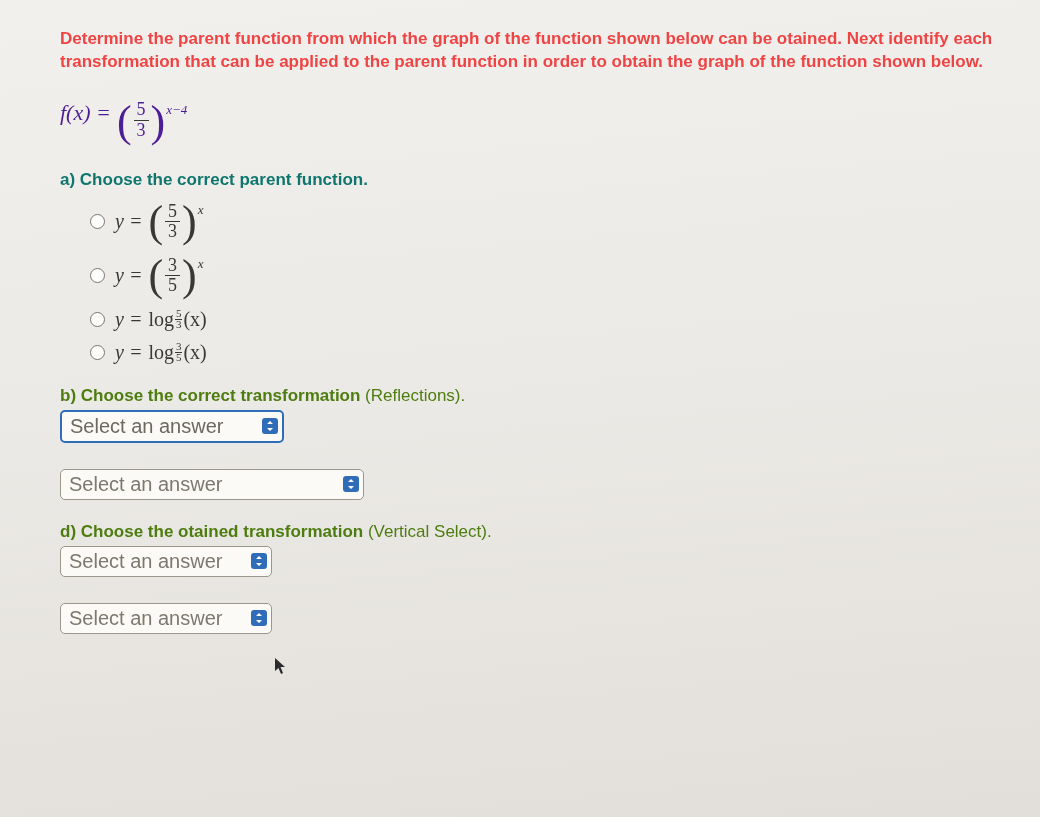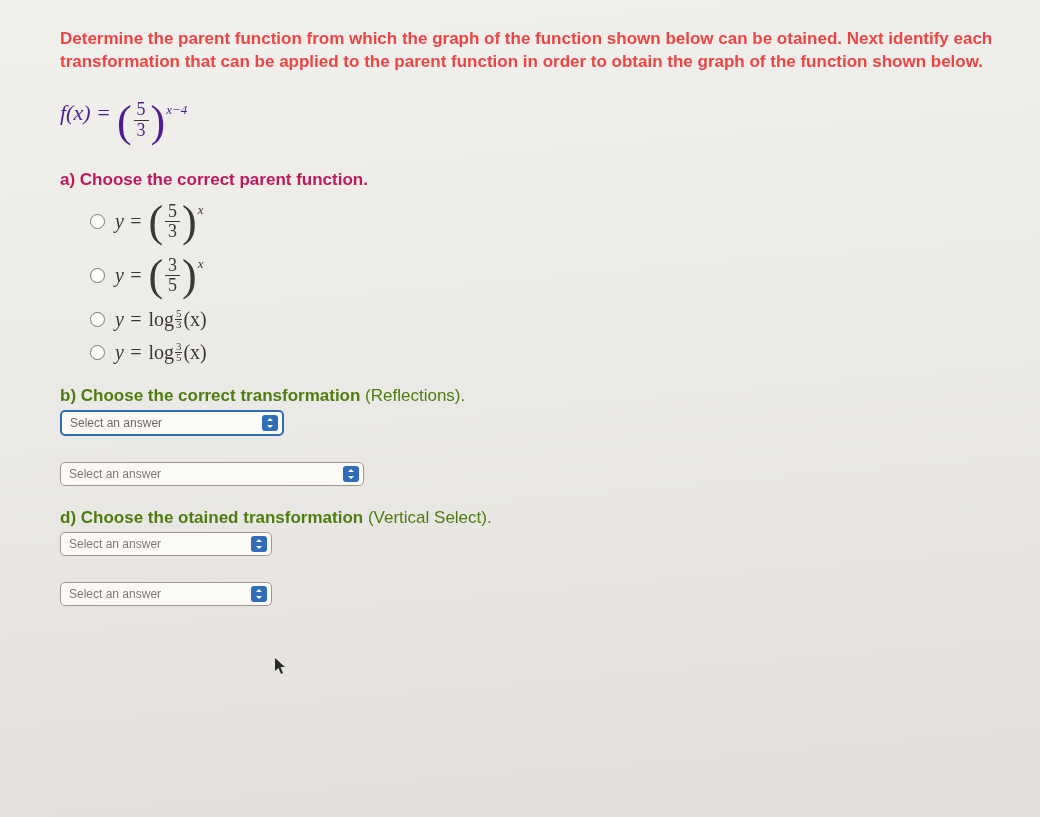--- a/index.html
+++ b/index.html
@@ -50,21 +50,21 @@
   .frac .num { border-bottom: 1.5px solid #3a3834; padding: 0 3px; }
   .frac .den { padding: 0 3px; }
   .exp {
     font-size: 13px;
     align-self: flex-start;
     margin-top: 2px;
     margin-left: 1px;
   }
   .part-label {
     font-size: 17px;
-    color: #be185d;
+    color: #0f766e;
     margin-top: 10px;
   }
   .part-label b { font-weight: bold; }
   .options {
     margin: 8px 0 14px 30px;
   }
   .opt {
     display: flex;
     align-items: center;
     margin: 10px 0;
@@ -103,21 +103,21 @@
     font-weight: bold;
   }
   .section-label .light { font-weight: normal; }
   .select-box {
     display: inline-flex;
     align-items: center;
     justify-content: space-between;
     border: 1px solid #9c978d;
     border-radius: 5px;
     background: #fcfaf6;
-    font-size: 12px;
+    font-size: 20px;
     color: #7d786f;
     padding: 3px 4px 3px 8px;
     margin-top: 4px;
     cursor: pointer;
   }
   .select-box.active {
     border: 2px solid #2f6db8;
     color: #6d685f;
   }
   .select-arrow {

